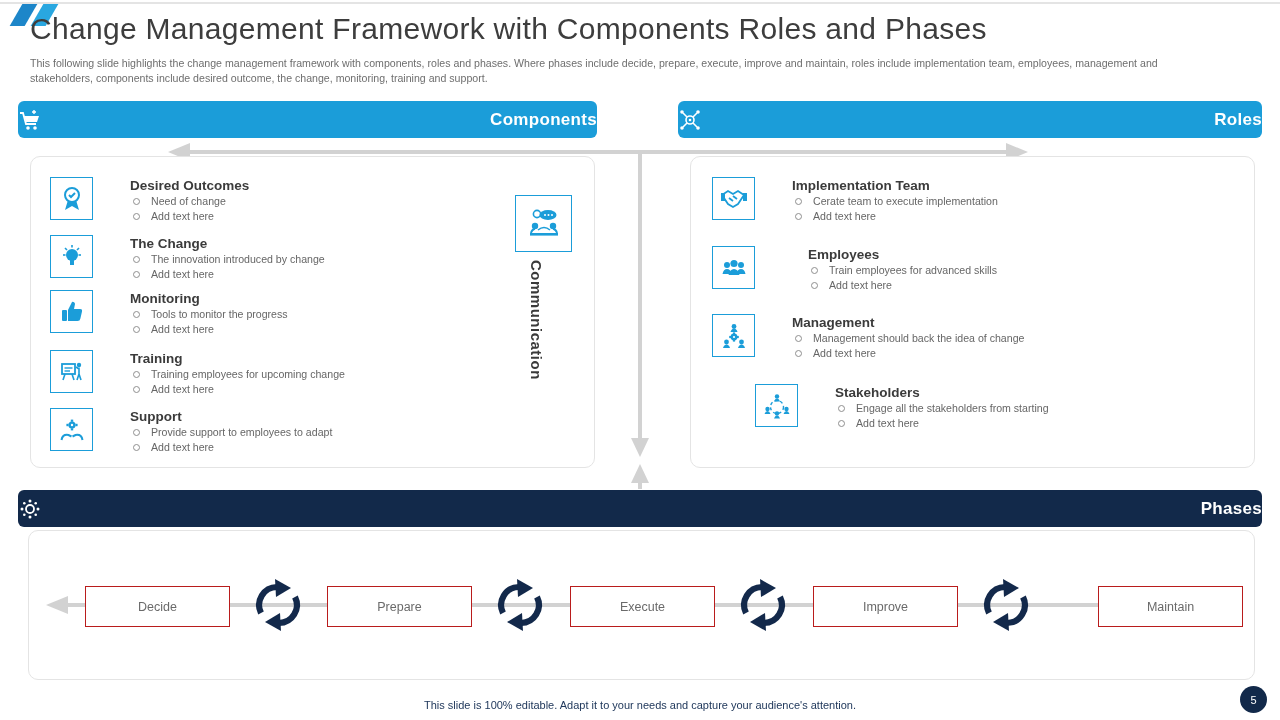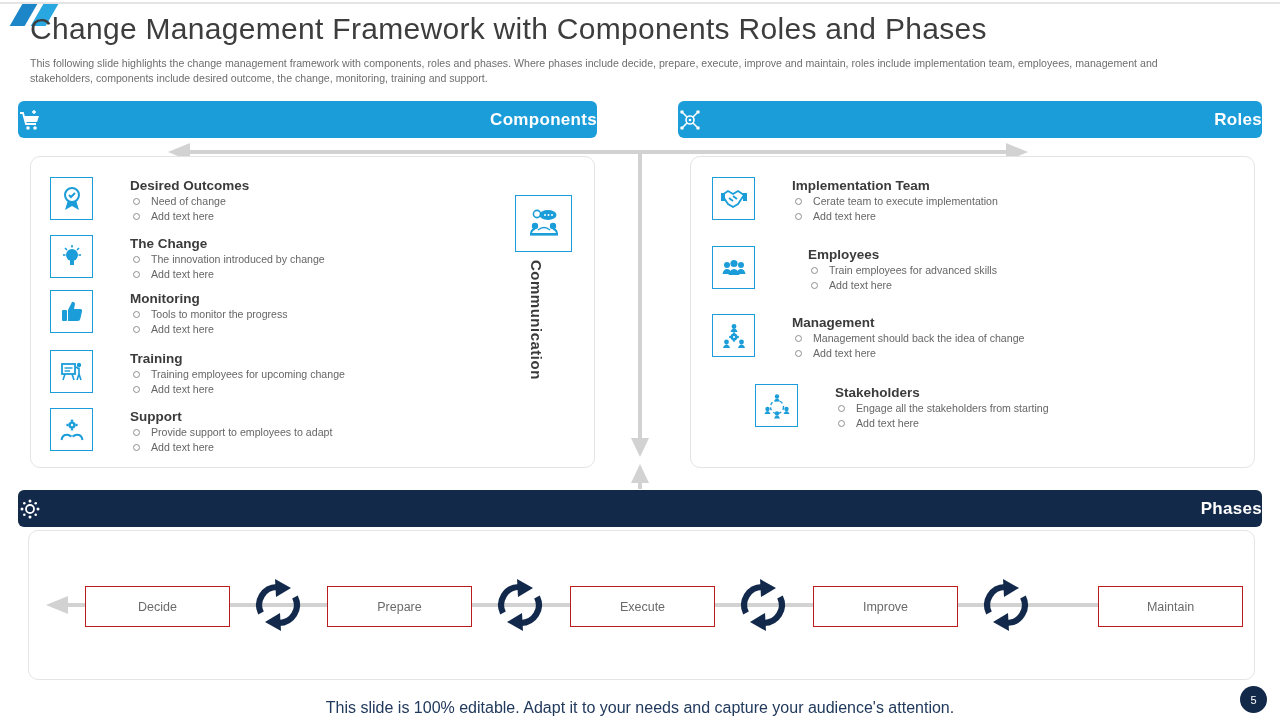--- a/index.html
+++ b/index.html
@@ -22,21 +22,21 @@
   .ititle{font-size:13.5px;font-weight:bold;color:#3b3b3b;line-height:17px;}
   .blt{display:flex;align-items:center;font-size:10.6px;color:#666;line-height:15px;text-align:right;}
   .blt .mark{width:5px;height:5px;border:1px solid #8f8f8f;border-radius:50%;margin:0 11px 0 3px;flex:0 0 auto;}
   .commbox{position:absolute;left:515px;top:195px;width:55px;height:55px;border:1.5px solid #1b9dd9;
            background:#fff;display:flex;align-items:center;justify-content:center;}
   .commlabel{position:absolute;left:528px;top:260px;height:160px;writing-mode:vertical-rl;
              text-orientation:sideways;font-size:15px;font-weight:bold;color:#3a3a3a;letter-spacing:.5px;}
   .phasebox{position:absolute;top:586px;width:143px;height:39px;background:#fff;border:1px solid #b91c1c;
             display:flex;align-items:center;justify-content:center;font-size:12.5px;color:#6a6a6a;}
   .refresh{position:absolute;top:577px;width:56px;height:56px;}
-  .footer{position:absolute;left:0;top:699px;width:1280px;text-align:center;font-size:16px;color:#21395c;}
+  .footer{position:absolute;left:0;top:699px;width:1280px;text-align:center;font-size:11px;color:#21395c;}
   .pagenum{position:absolute;left:1240px;top:686px;width:27px;height:27px;border-radius:50%;
            background:#12294a;color:#fff;font-size:11px;display:flex;align-items:center;justify-content:center;}
   svg{display:block;}
   .overlay{position:absolute;left:0;top:0;pointer-events:none;}
 </style>
 </head>
 <body>
 
 <div id="slide">
 

